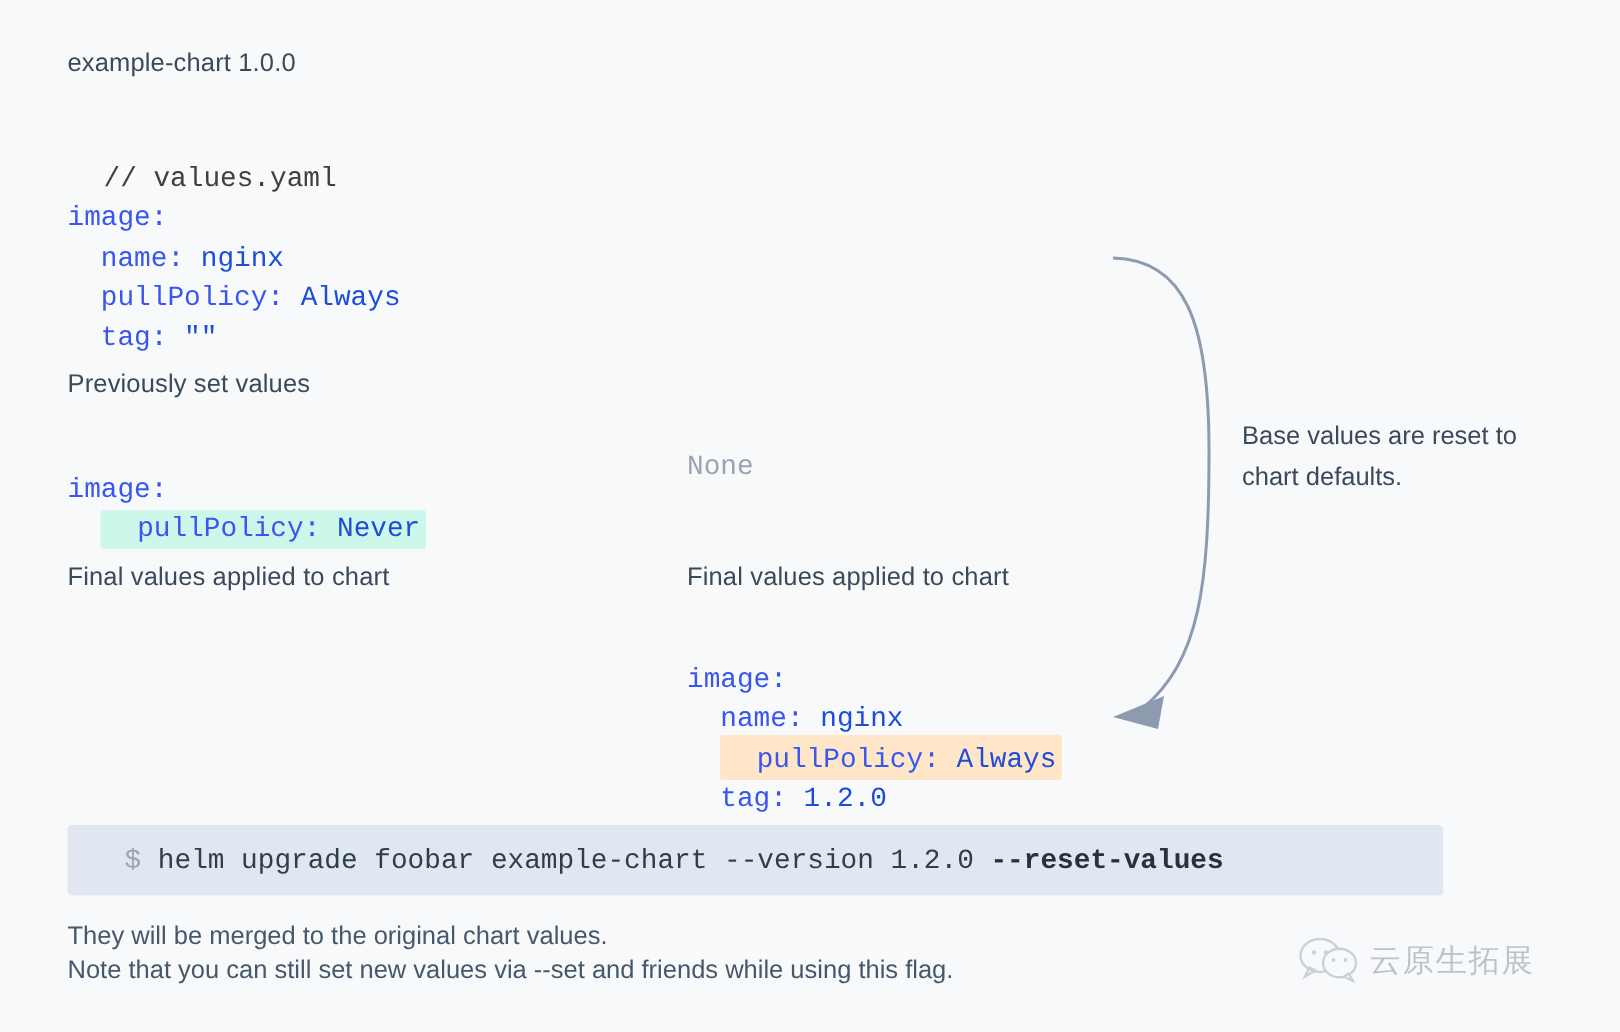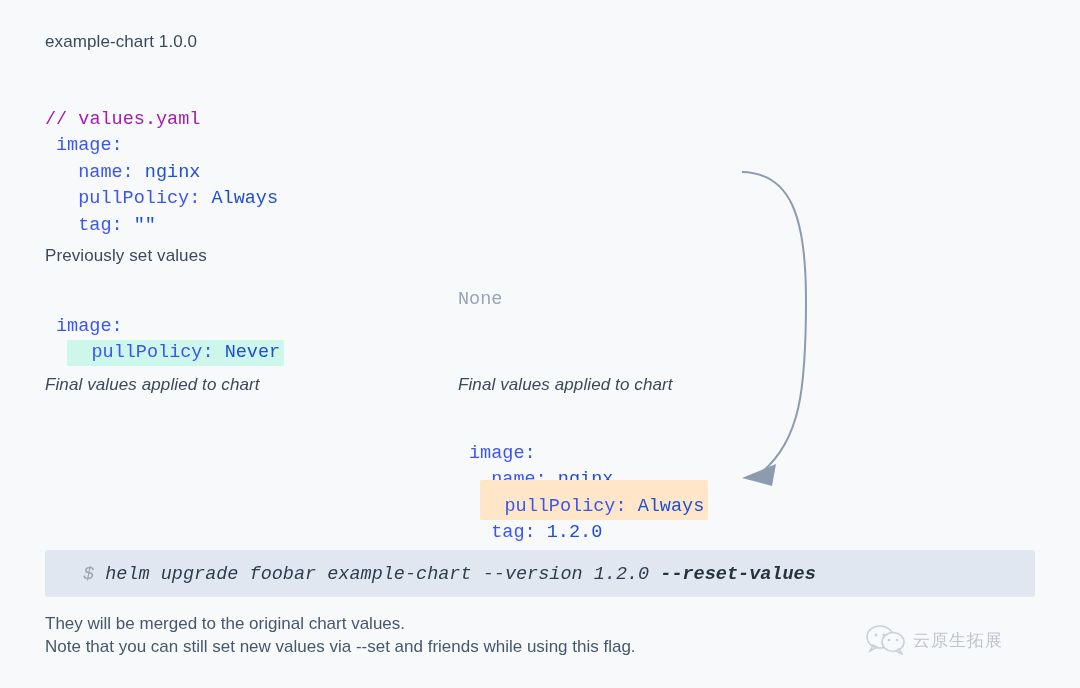--- a/index.html
+++ b/index.html
@@ -28,39 +28,39 @@
     letter-spacing: 0.1px;
     white-space: nowrap;
   }
   .code {
     font-family: "Liberation Mono", "DejaVu Sans Mono", monospace;
     font-size: 18.5px;
     line-height: 26.5px;
     color: #2f3e4f;
     white-space: pre;
   }
-  .code .k  { color: #3956f0; margin-left: 11px; }
-  .code .cm { color: #a21caf; }
+  .code .k  { color: #3956f0; }
+  .code .cm { color: #404040; margin-left: 24px; }
   .code .v  { color: #1d4ed8; }
 
   .hl-mint { background: #ccf7ea; padding: 2px 4px 3px 4px; border-radius: 2px; }
-  .hl-peach{ background: #ffe6c8; padding: 16px 4px 3px 4px; border-radius: 2px; }
+  .hl-peach{ background: #ffe6c8; padding: 6px 4px 3px 4px; border-radius: 2px; }
 
-  .muted { color: #9aa5b4; }
+  .muted { color: #9aa5b4; margin-top: 12px; }
 
   
   .col-left  { position: absolute; left: 45px; }
   .col-right { position: absolute; left: 458px; }
 
   
   .r-title  { top: 32px; text-align: right; }
   .r-yaml1  { top: 80px; }
   .r-sub1   { top: 246px; }
   .r-yaml2  { top: 287px; }
-  .r-sub2   { top: 375px; font-style: italic; }
+  .r-sub2   { top: 375px; }
   .r-yaml3  { top: 414px; }
 
   
   .annotation {
     position: absolute;
     left: 828px;
     top: 277px;
     width: 190px;
     font-family: "Liberation Sans", sans-serif;
     font-size: 17px;
@@ -72,25 +72,24 @@
     left: 0; top: 0;
     width: 1080px; height: 688px;
     pointer-events: none;
   }
 
   
   .cmdbar {
     position: absolute;
     left: 45px;
     top: 550px;
-    width: 990px;
+    width: 917px;
     height: 47px;
     background: #e1e7f0;
     border-radius: 3px;
-    font-style: italic;
   }
   .cmdbar .inner {
     position: absolute;
     left: 38px;
     top: 50%;
     transform: translateY(-50%);
     font-family: "Liberation Mono", "DejaVu Sans Mono", monospace;
     font-size: 18.5px;
     color: #2f3e4f;
     white-space: pre;
@@ -114,21 +113,21 @@
     position: absolute;
     left: 866px;
     top: 625px;
     display: flex;
     align-items: center;
     gap: 5px;
     opacity: 0.42;
   }
   .wm-text {
     font-family: "DejaVu Sans", sans-serif;
-    font-size: 17px;
+    font-size: 21px;
     color: #6c7a8a;
     letter-spacing: 1px;
     white-space: nowrap;
   }
 </style>
 </head>
 <body>
 
 <div class="page">
 
@@ -161,20 +160,21 @@
 <span class="k">image:</span><span class="v"></span>
 <span class="k">  name:</span><span class="v"> nginx</span>
 <span>  <span class="hl-peach"><span class="k" style="margin-left:-2px">  pullPolicy:</span><span class="v"> Always</span></span></span>
 <span class="k">  tag:</span><span class="v"> 1.2.0</span></div>
 
   <svg class="arrow-layer" viewBox="0 0 1080 688" width="1080" height="688">
     <path d="M 742 172 C 790 173 806 215 806 300 C 806 390 800 440 762 472" fill="none" stroke="#8c9bb0" stroke-width="2"></path>
     <path d="M 742 478 L 776 464 L 772 486 Z" fill="#8c9bb0"></path>
   </svg>
 
+  <div class="annotation">Base values are reset to chart defaults.</div>
 
   <div class="cmdbar">
     <div class="inner"><span class="prompt">$</span> <span>helm upgrade foobar example-chart --version 1.2.0 </span><span class="flag-strong">--reset-values</span></div>
   </div>
 
   <div class="note">
     <div>They will be merged to the original chart values.</div>
     <div>Note that you can still set new values via --set and friends while using this flag.</div>
   </div>
 

